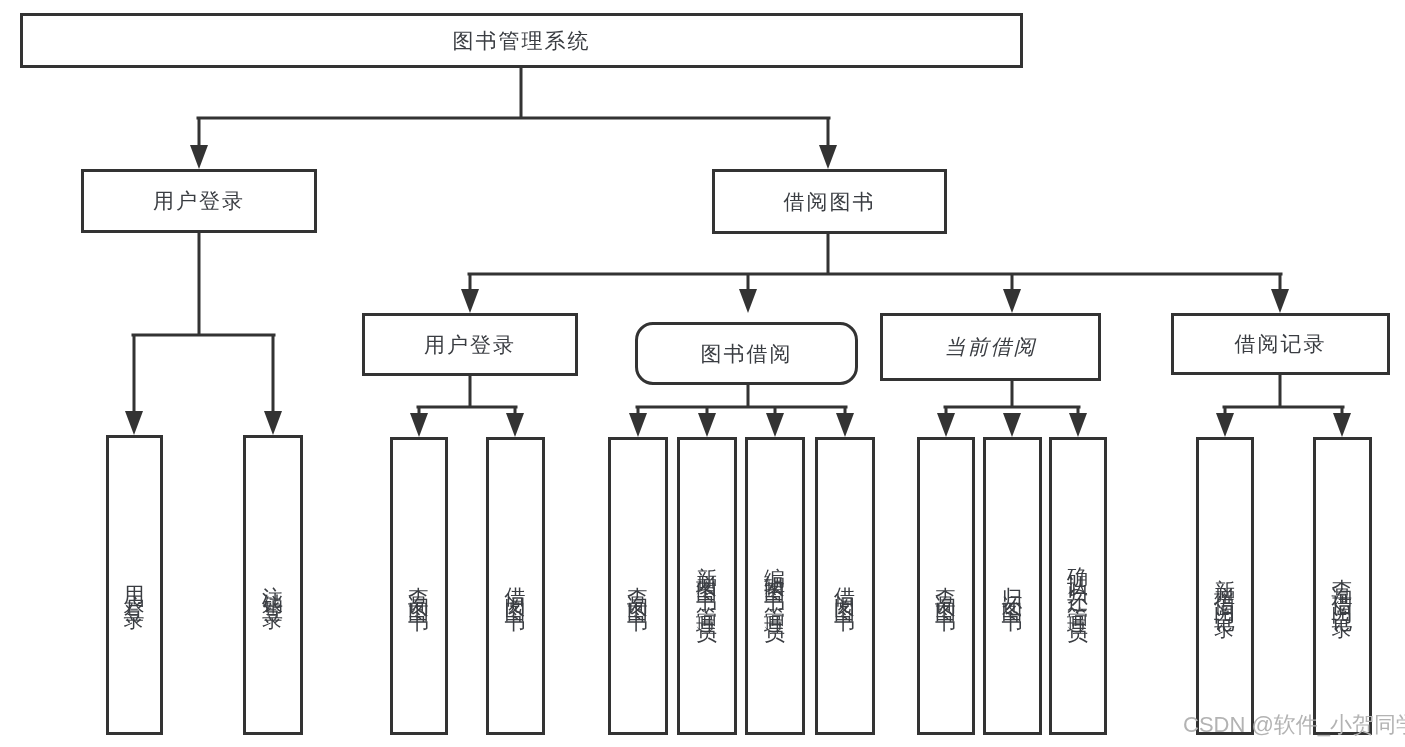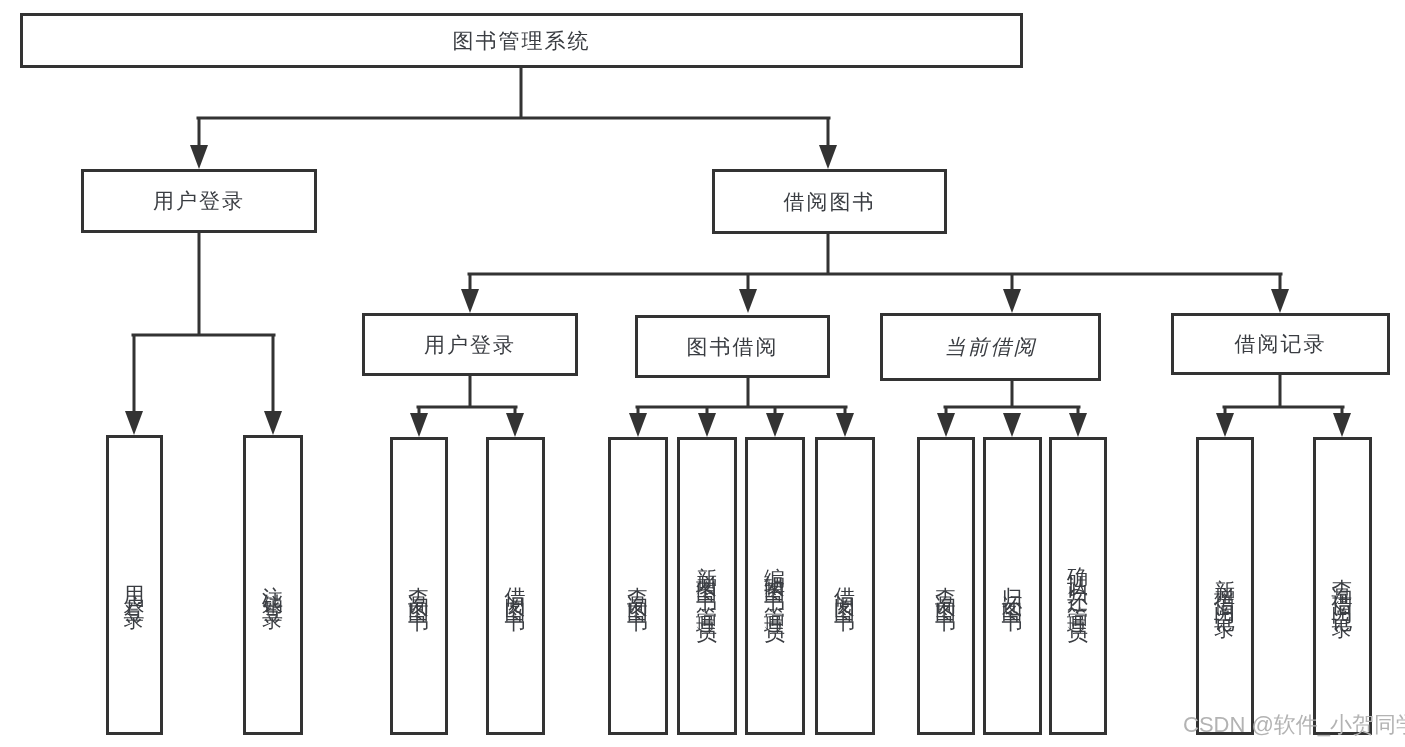--- a/index.html
+++ b/index.html
@@ -95,21 +95,21 @@
   <div class="node h" style="left:81px;top:169px;width:236px;height:64px;">
     <span>用户登录</span>
   </div>
   <div class="node h" style="left:712px;top:169px;width:235px;height:65px;">
     <span>借阅图书</span>
   </div>
 
   <div class="node h" style="left:362px;top:313px;width:216px;height:63px;">
     <span>用户登录</span>
   </div>
-  <div class="node h" style="left:635px;top:315px;width:195px;height:63px;">
+  <div class="node h" style="left:635px;top:322px;width:223px;height:63px;border-radius:18px;">
     <span>图书借阅</span>
   </div>
   <div class="node h" style="left:880px;top:313px;width:221px;height:68px;font-style:italic;">
     <span>当前借阅</span>
   </div>
   <div class="node h" style="left:1171px;top:313px;width:219px;height:62px;">
     <span>借阅记录</span>
   </div>
 
   <div class="node v" style="left:106px;top:435px;width:57px;height:300px;">

